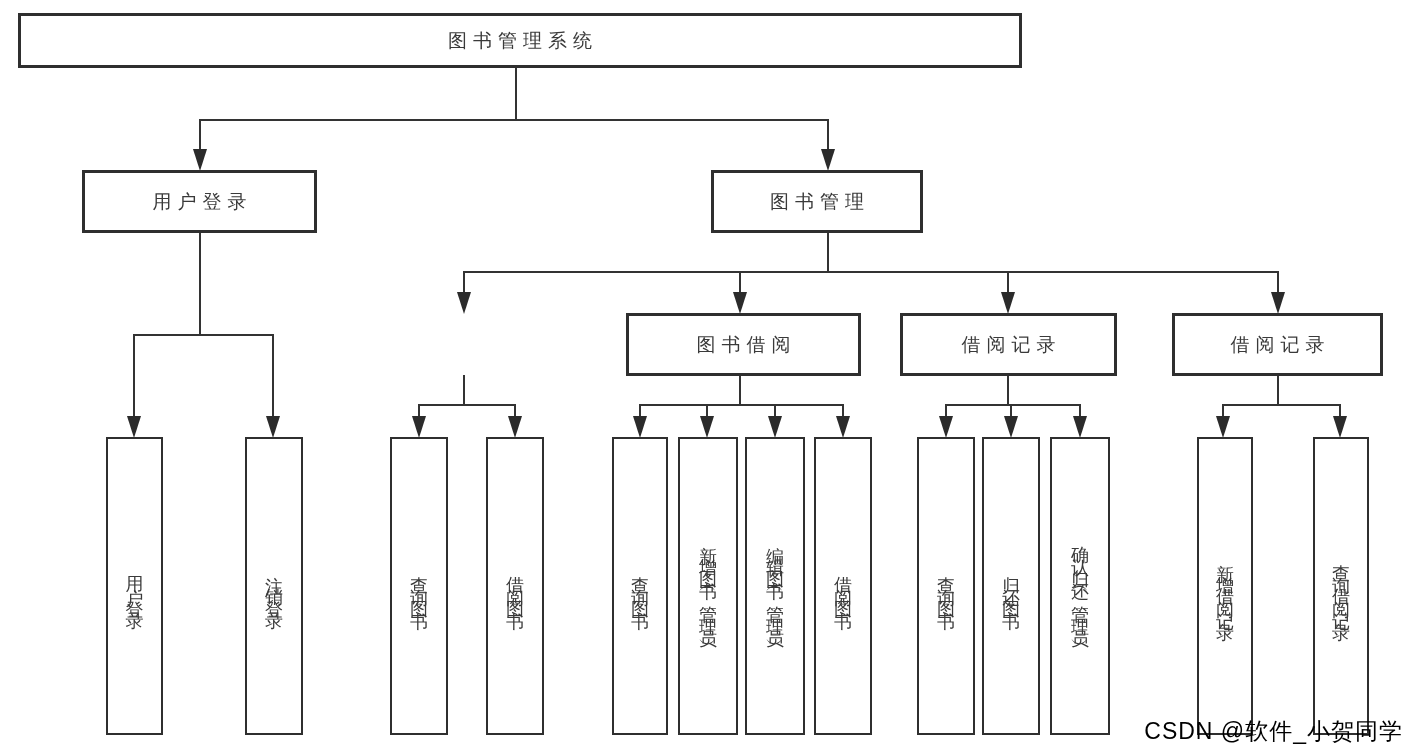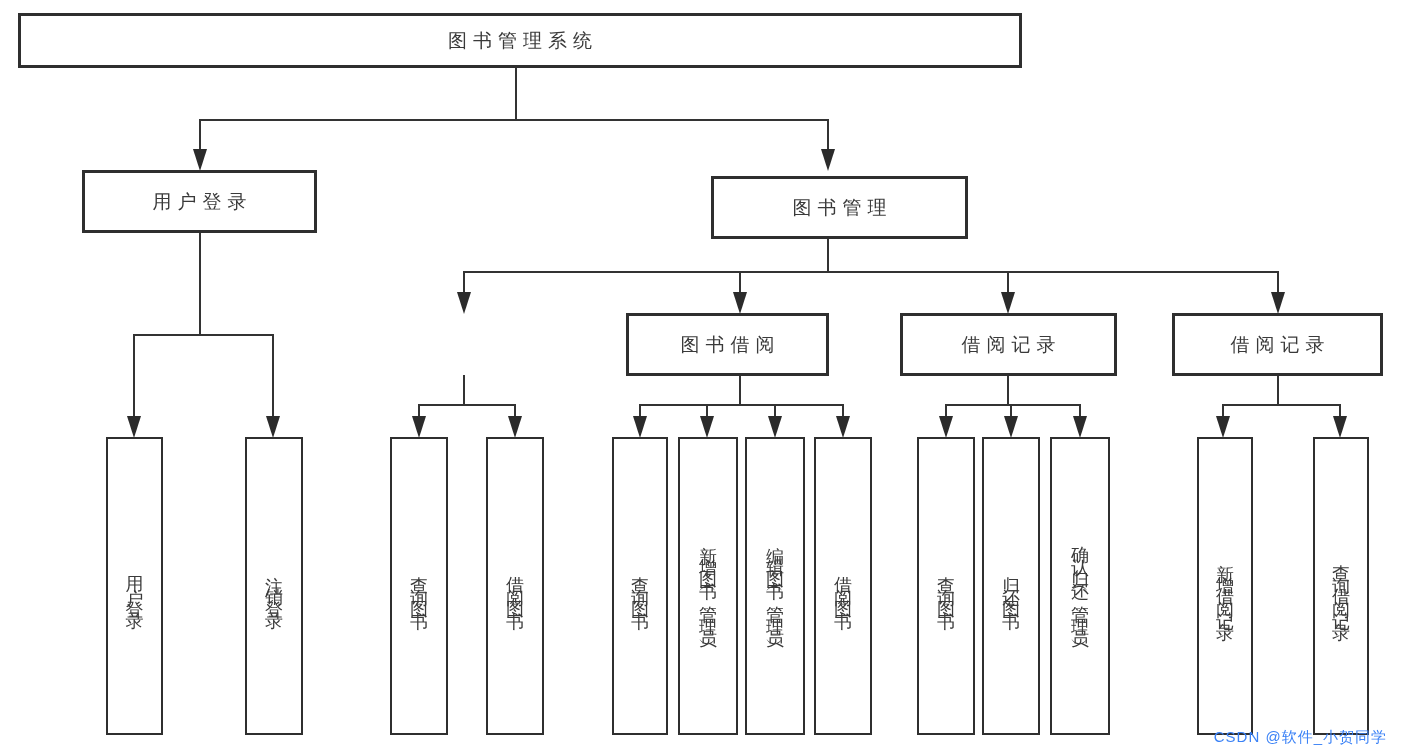--- a/index.html
+++ b/index.html
@@ -31,25 +31,25 @@
     writing-mode:vertical-rl;
     text-orientation:mixed;
     font-size:18px;
     letter-spacing:12px;
     text-indent:0;
     line-height:1;
     white-space:normal;
   }
   .watermark{
     position:absolute;
-    right:18px;
+    right:2px;
     bottom:0px;
-    font-size:15px;
+    font-size:23px;
     letter-spacing:1px;
-    color:#3b82f6;
+    color:#000000;
     z-index:3;
   }
 </style>
 </head>
 <body>
 
 <div id="canvas">
 
   <svg id="connectors" viewBox="0 0 1405 747" xmlns="http://www.w3.org/2000/svg">
     <g stroke="#333333" stroke-width="2" fill="none">
@@ -113,23 +113,23 @@
       <polygon points="1004,416 1018,416 1011,438"></polygon>
       <polygon points="1073,416 1087,416 1080,438"></polygon>
       <polygon points="1216,416 1230,416 1223,438"></polygon>
       <polygon points="1333,416 1347,416 1340,438"></polygon>
     </g>
   </svg>
 
   <div class="box" style="left:18px;top:13px;width:1004px;height:55px">图书管理系统</div>
 
   <div class="box" style="left:82px;top:170px;width:235px;height:63px">用户登录</div>
-  <div class="box" style="left:711px;top:176px;width:257px;height:63px">图书管理</div>
+  <div class="box" style="left:711px;top:170px;width:212px;height:63px">图书管理</div>
 
-  <div class="box" style="left:626px;top:313px;width:203px;height:63px">图书借阅</div>
+  <div class="box" style="left:626px;top:313px;width:235px;height:63px">图书借阅</div>
   <div class="box" style="left:900px;top:313px;width:217px;height:63px">借阅记录</div>
   <div class="box" style="left:1172px;top:313px;width:211px;height:63px">借阅记录</div>
 
   <div class="box leaf" style="left:106px;top:437px;width:57px;height:298px">用户登录</div>
   <div class="box leaf" style="left:245px;top:437px;width:58px;height:298px">注销登录</div>
 
   <div class="box leaf" style="left:390px;top:437px;width:58px;height:298px">查询图书</div>
   <div class="box leaf" style="left:486px;top:437px;width:58px;height:298px">借阅图书</div>
 
   <div class="box leaf" style="left:612px;top:437px;width:56px;height:298px">查询图书</div>

